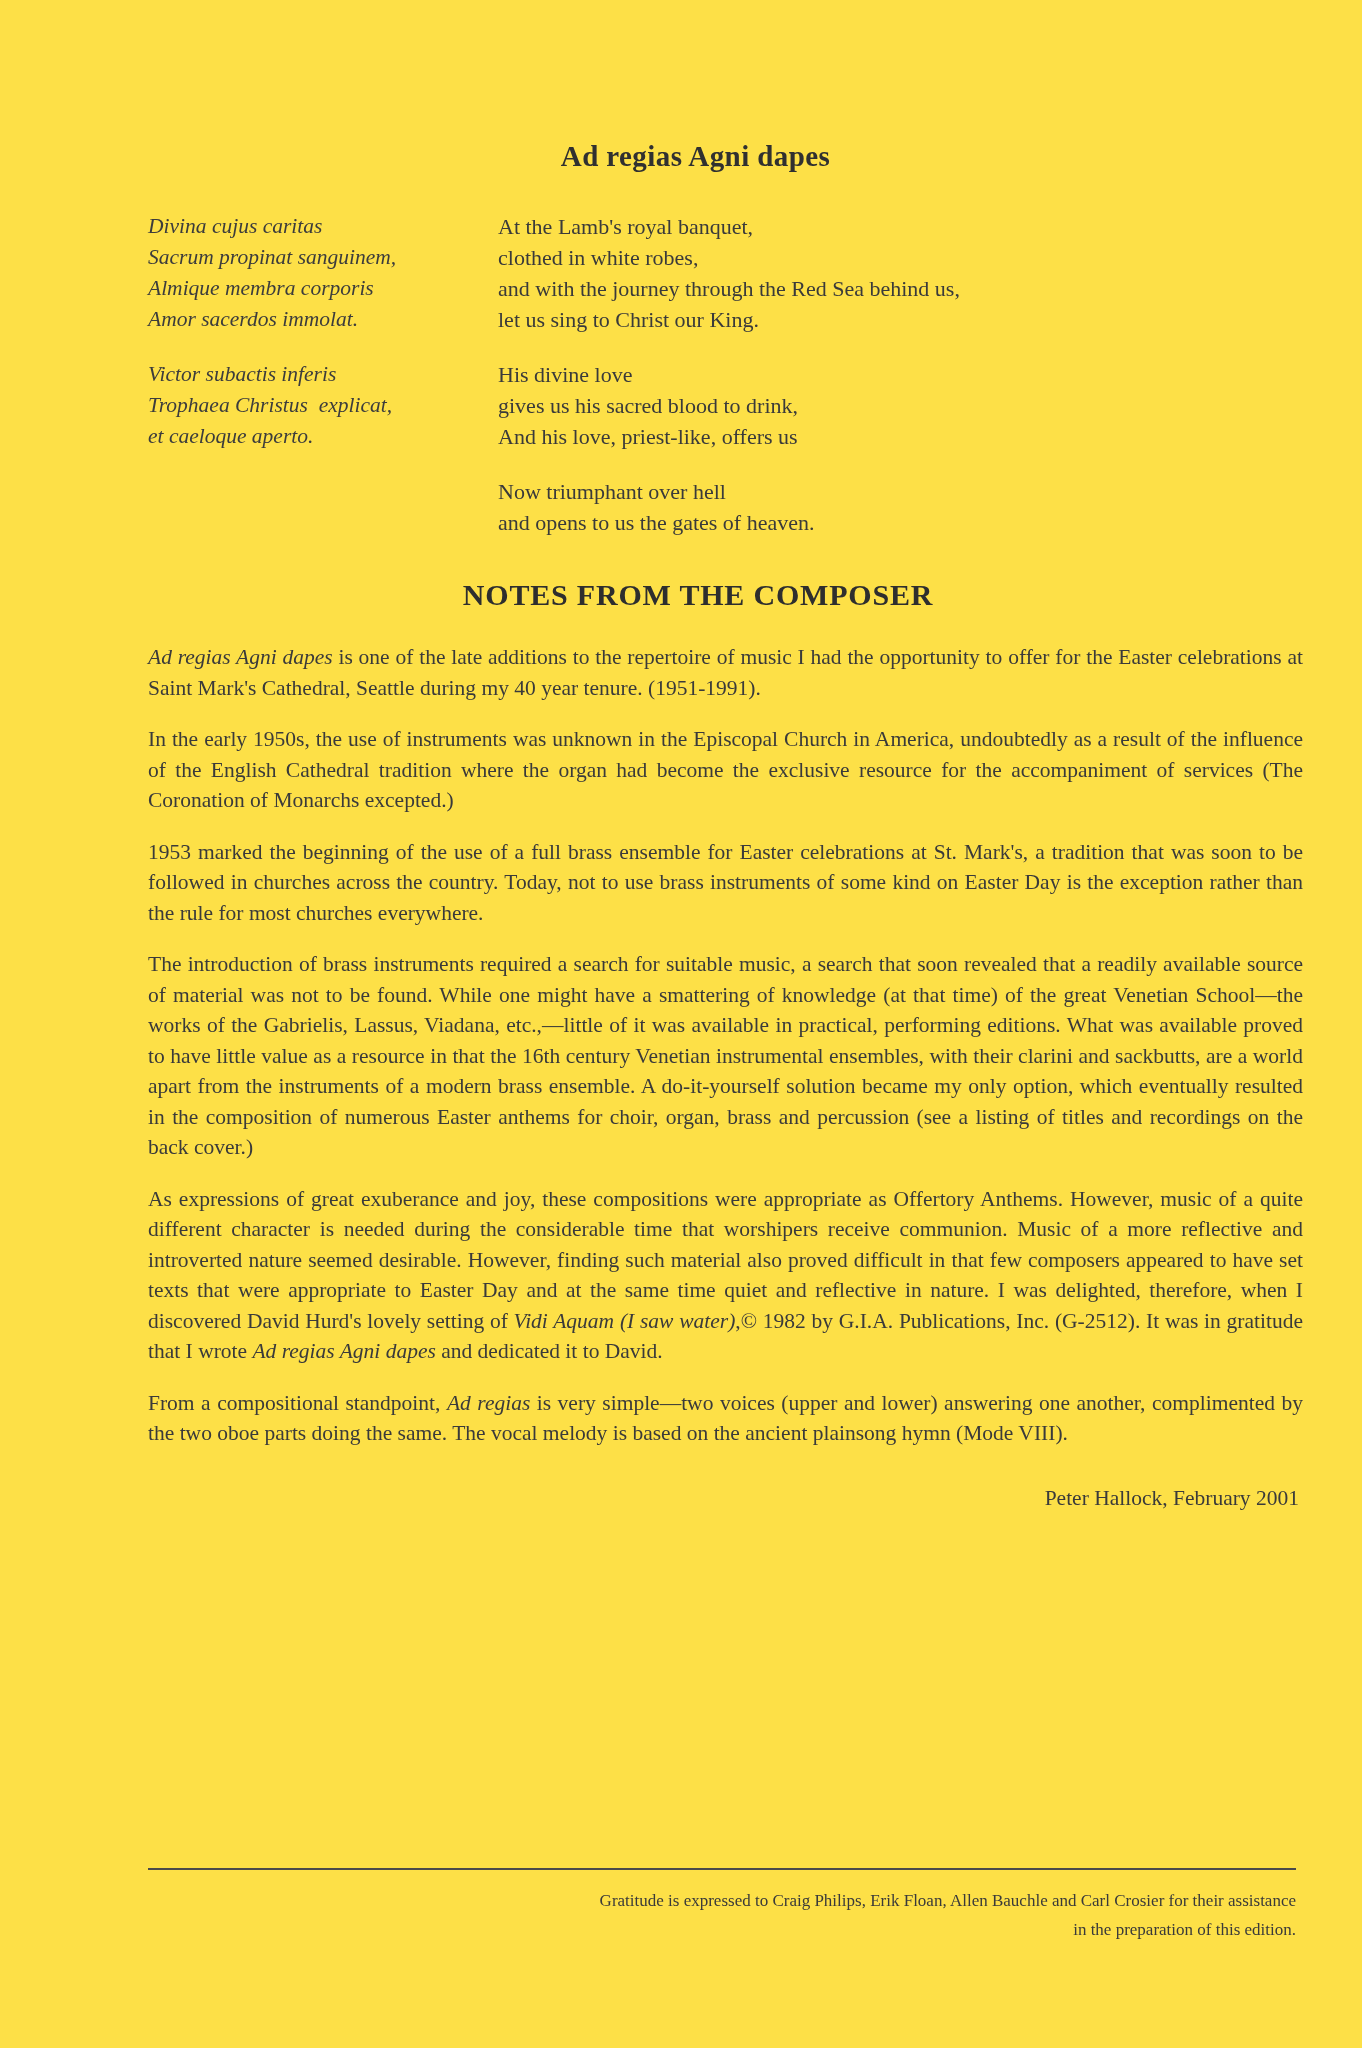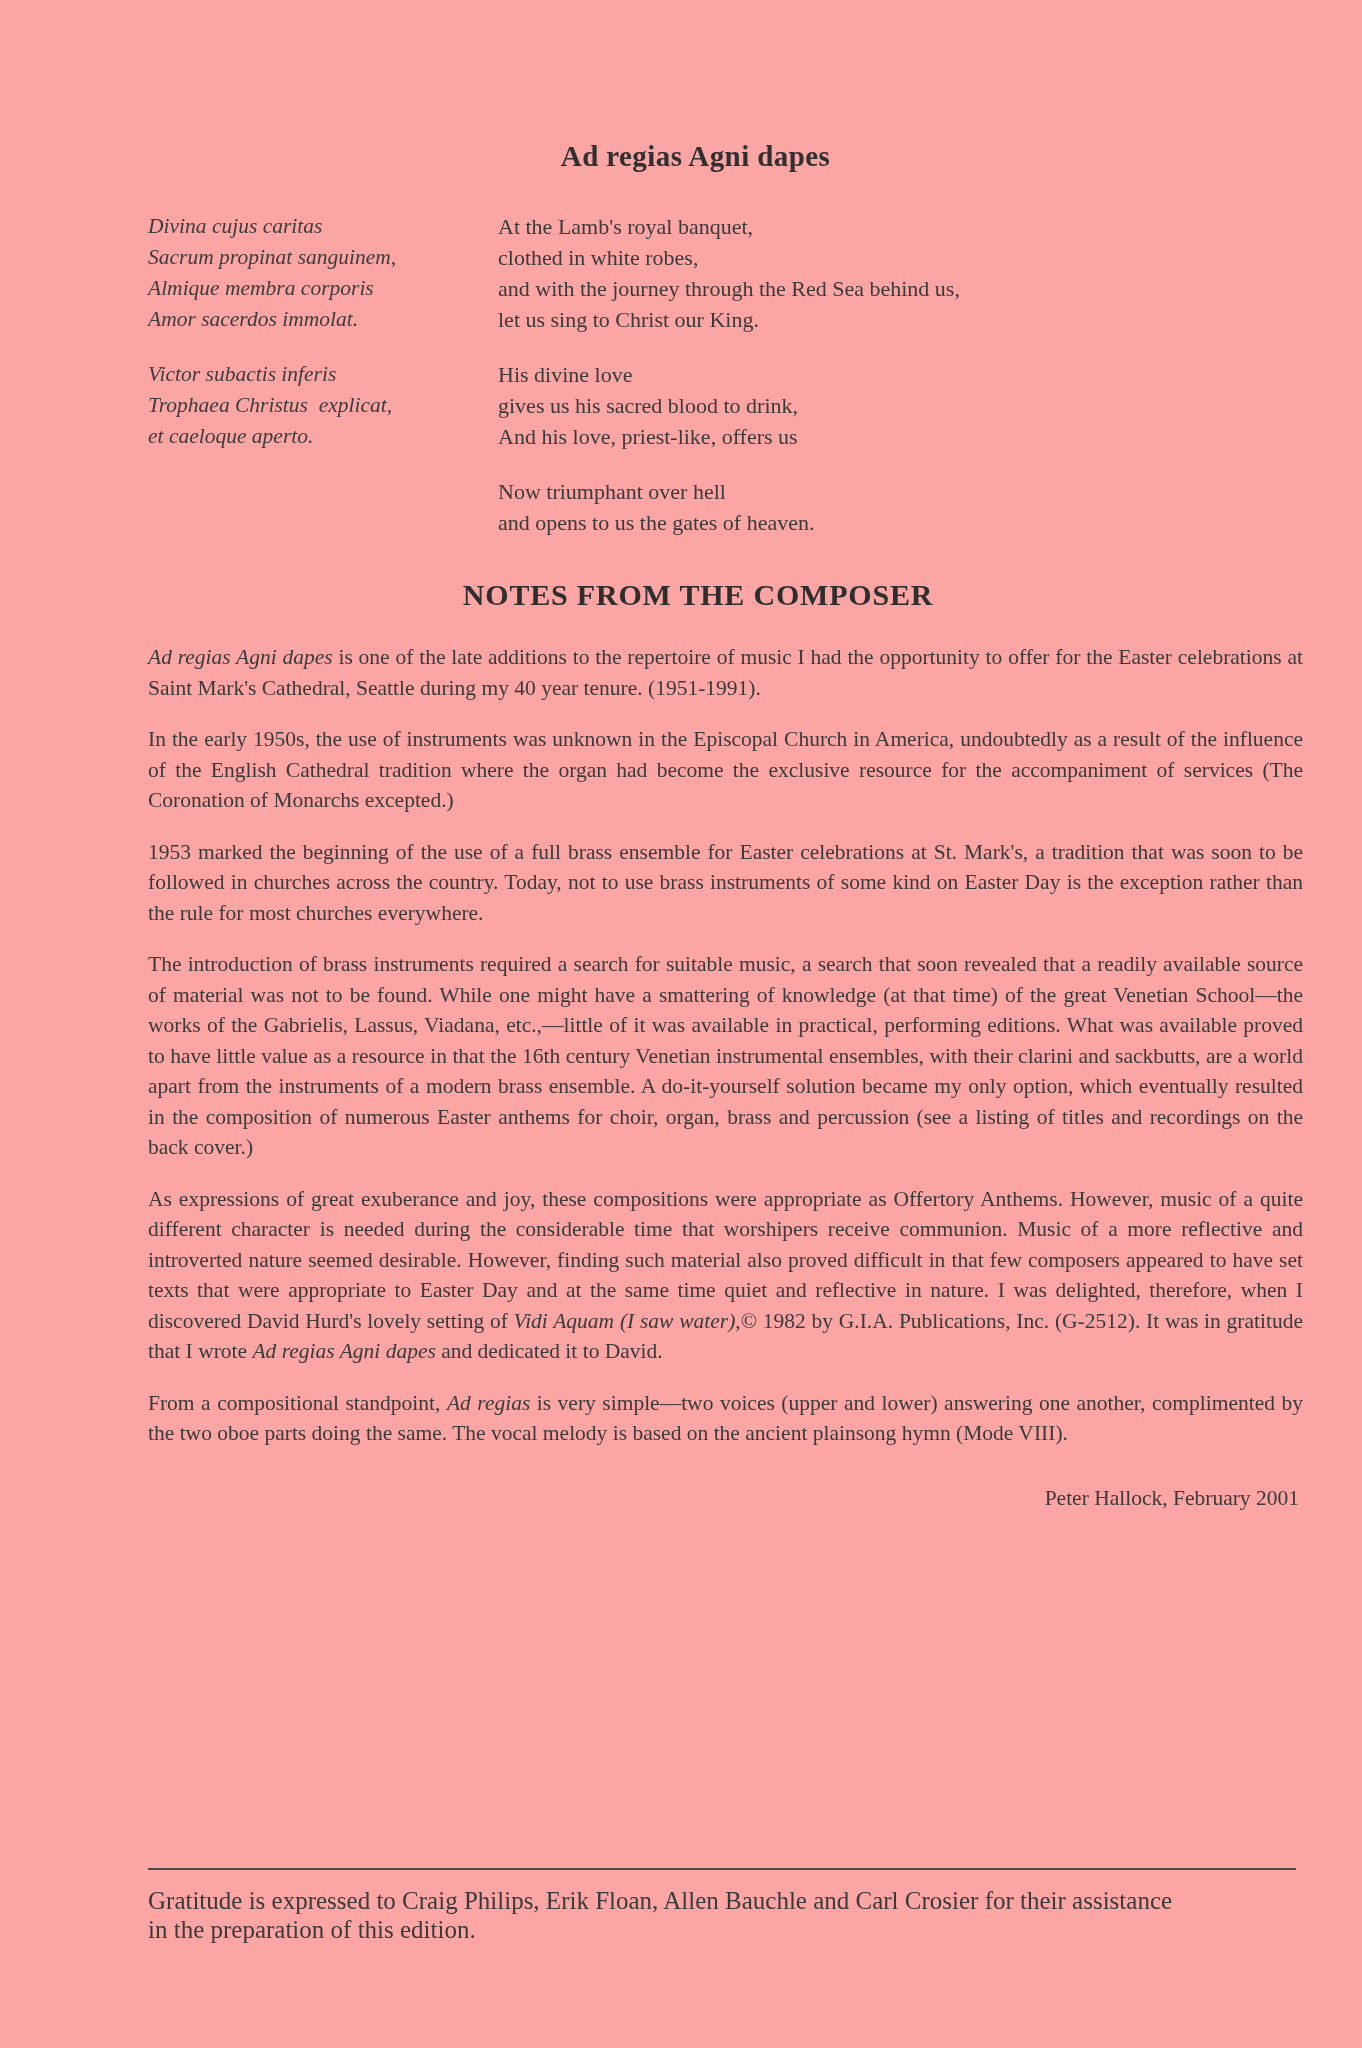--- a/index.html
+++ b/index.html
@@ -13,21 +13,21 @@
     font-family: "Liberation Serif", "DejaVu Serif", serif;
     color: #3a3a3a;
     position: relative;
     overflow: hidden;
   }
   .page {
     position: absolute;
     left: 0; top: 0;
     width: 1362px;
     height: 2048px;
-    background: #fca5a5;
+    background: #fde047;
   }
   .content {
     position: absolute;
     left: 148px;
     top: 0;
     width: 1155px;
   }
 
   
   .doc-title {
@@ -114,24 +114,24 @@
     top: 1868px;
     width: 1148px;
   }
   .footer-rule {
     border: none;
     border-top: 2px solid #4a4a4a;
     margin: 0 0 16px 0;
     width: 100%;
   }
   .footer-text {
-    font-size: 25px;
+    font-size: 17px;
     line-height: 29px;
     color: #3a3a3a;
-    text-align: left;
+    text-align: right;
   }
 </style>
 </head>
 <body>
 
 <div class="page">
   <div class="content">
 
     <h1 class="doc-title">Ad regias Agni dapes</h1>
 

